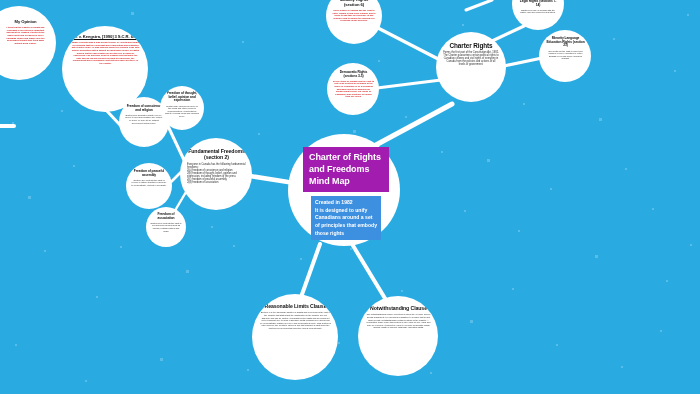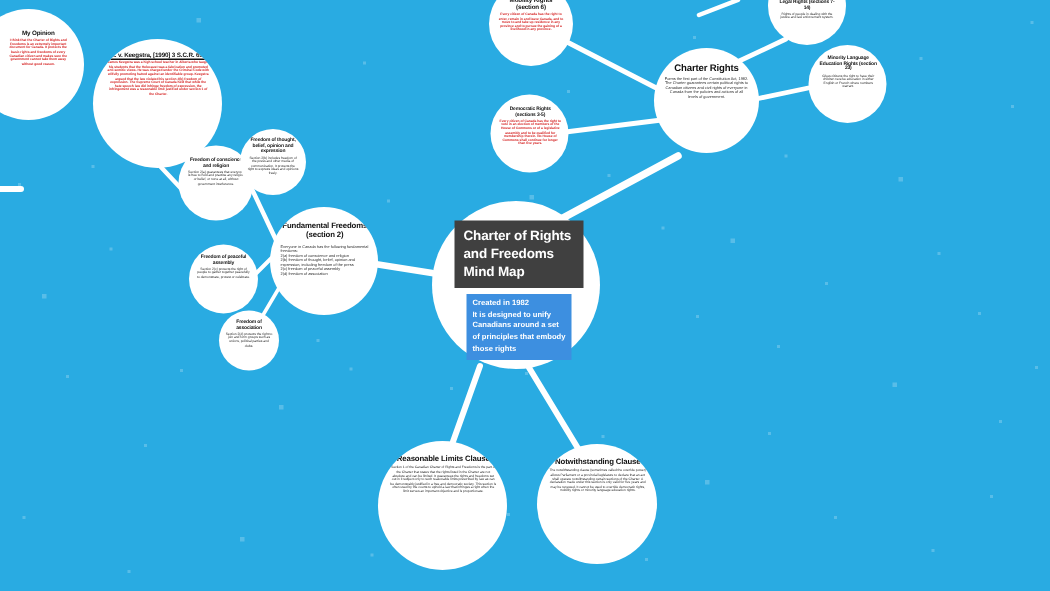--- a/index.html
+++ b/index.html
@@ -61,21 +61,21 @@
     height: 112px;
     background: #ffffff;
     border-radius: 50%;
     z-index: 4;
   }
   #hub-title-box {
     position: absolute;
     left: 303px;
     top: 147px;
     width: 86px;
-    background: #404040;
+    background: #a21caf;
     color: #ffffff;
     padding: 4px 5px 5px 6px;
     box-sizing: border-box;
     font-size: 9px;
     font-weight: bold;
     line-height: 1.34;
     z-index: 5;
     letter-spacing: -0.1px;
   }
   #hub-sub-box {

